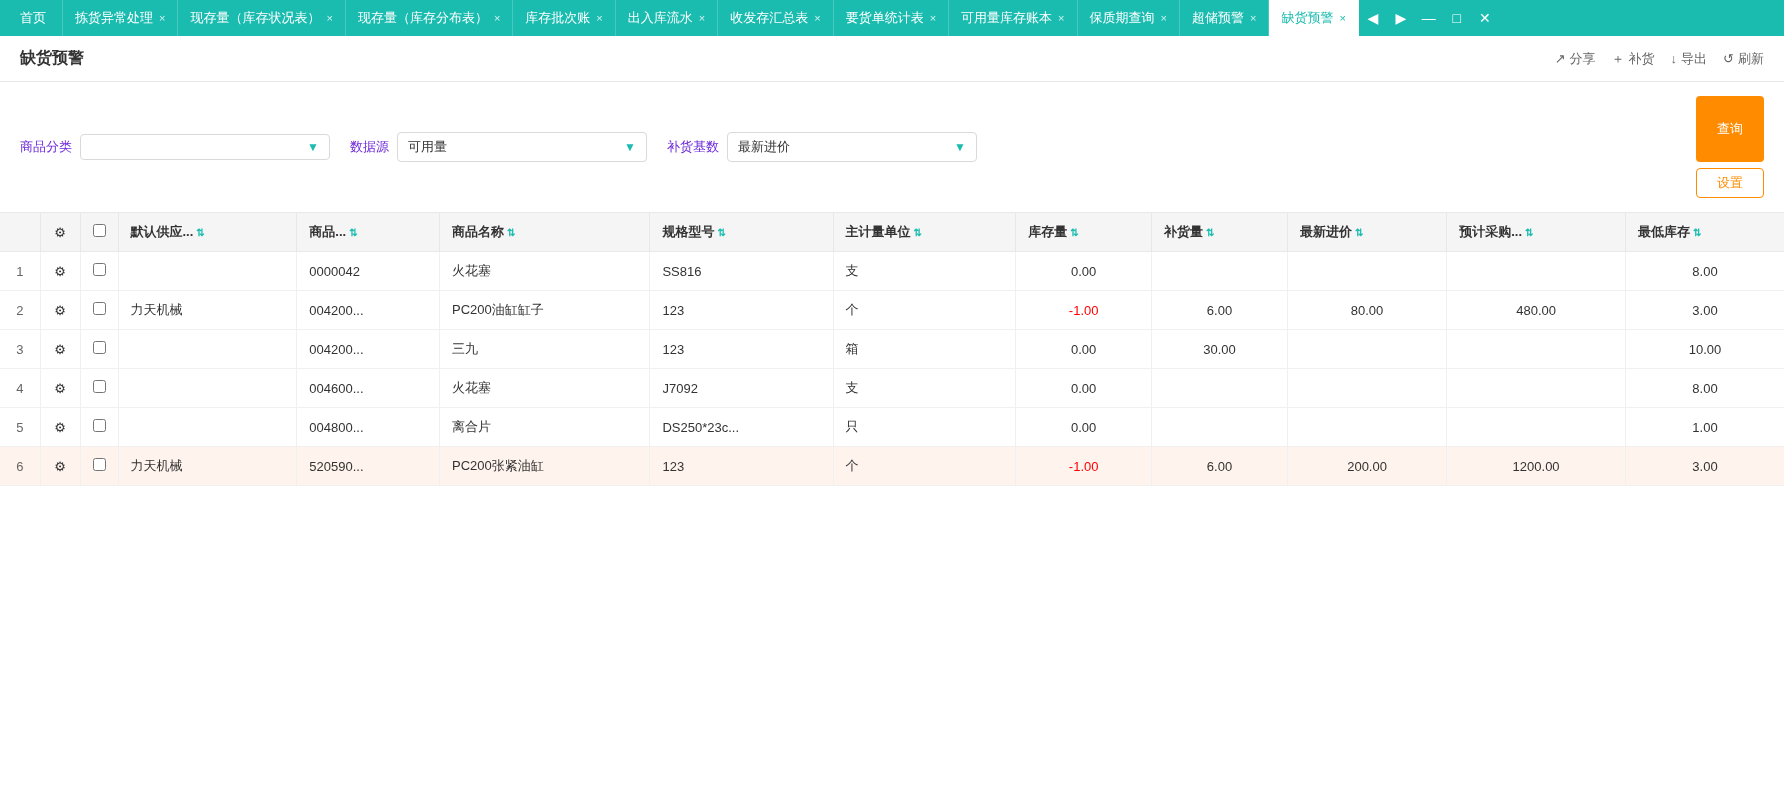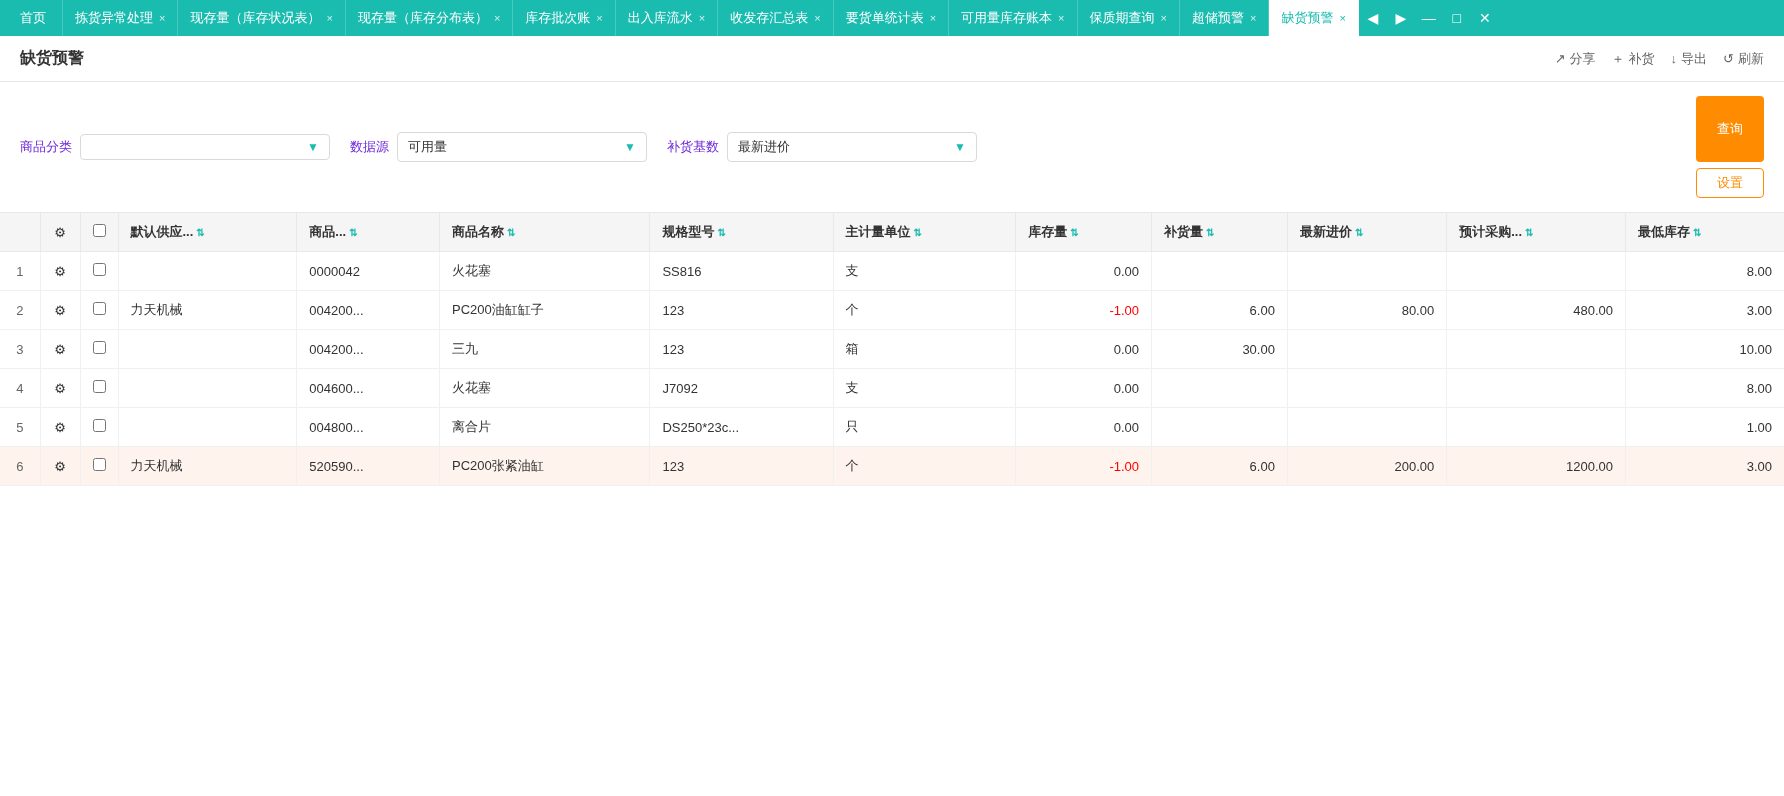--- a/index.html
+++ b/index.html
@@ -192,21 +192,21 @@
       color: #333;
       border-right: 1px solid #f0f0f0;
       white-space: nowrap;
     }
     tbody td:last-child { border-right: none; }
     .row-num {
       color: #666;
       text-align: center;
       width: 40px;
     }
-    .col-num { text-align: right; }
+    .col-num { text-align: center; }
 
     .th-sort {
       display: flex;
       align-items: center;
       gap: 3px;
       cursor: pointer;
       font-weight: bold;
     }
     .sort-icon { color: #1abcb0; font-size: 10px; }
 

